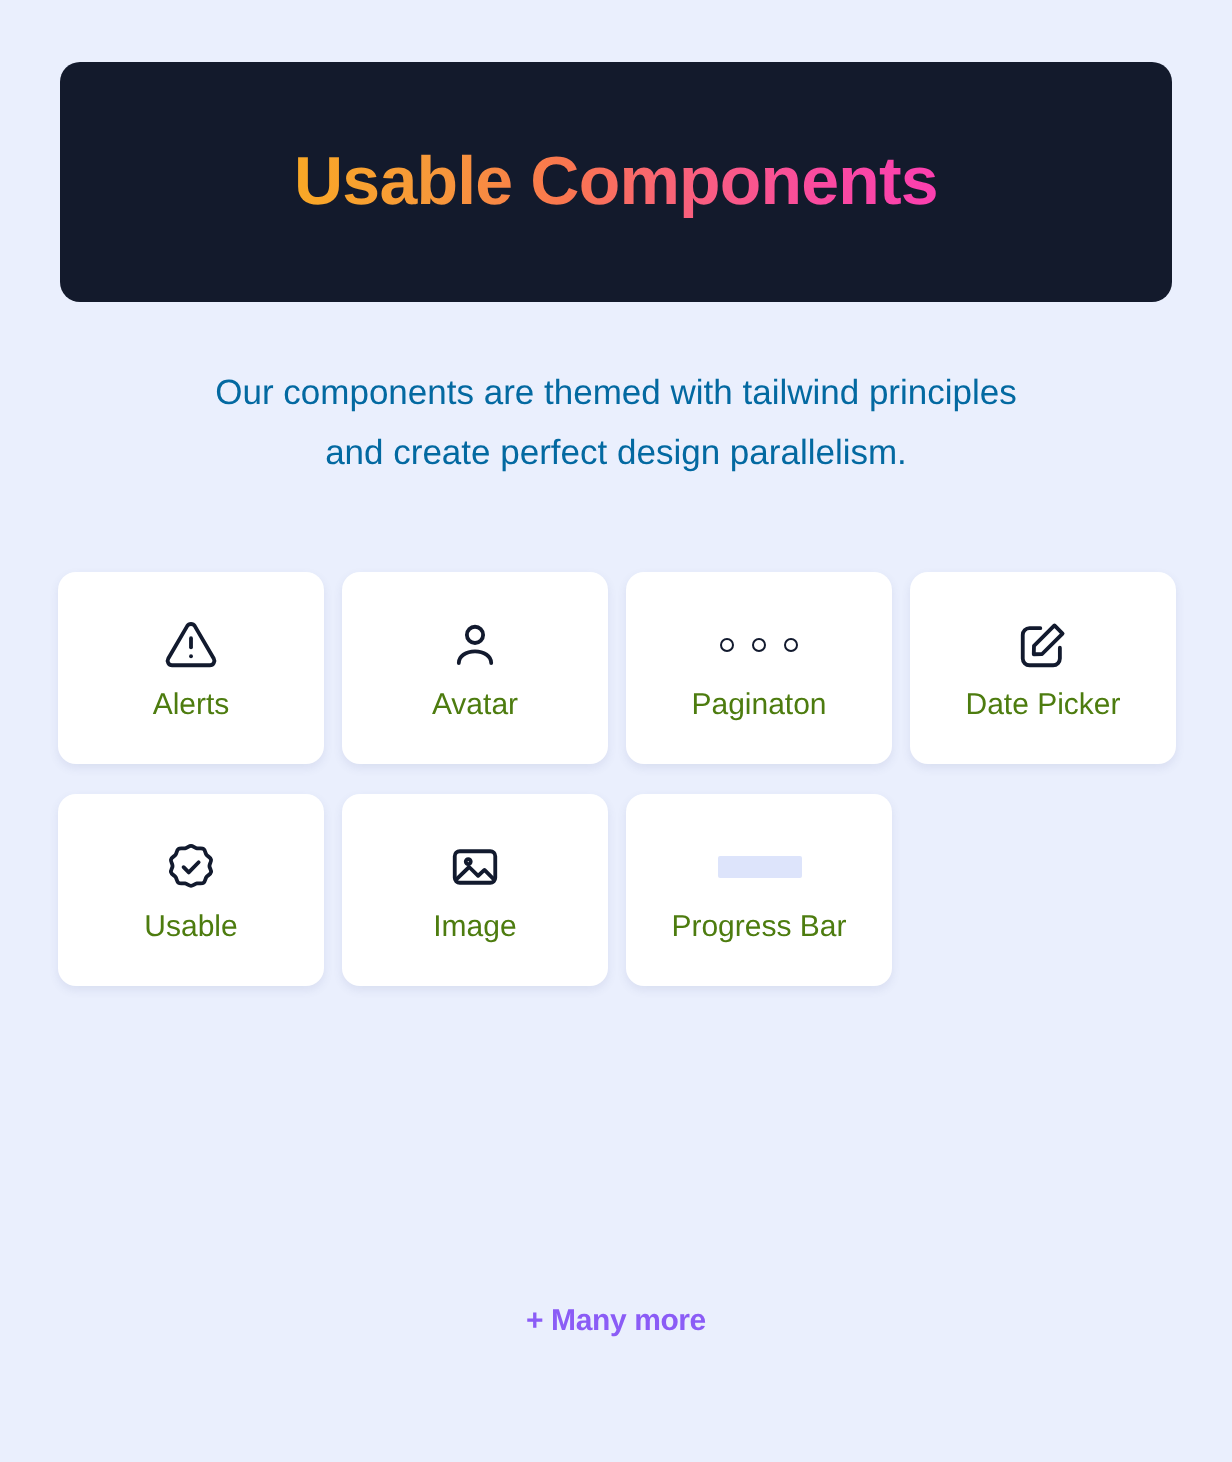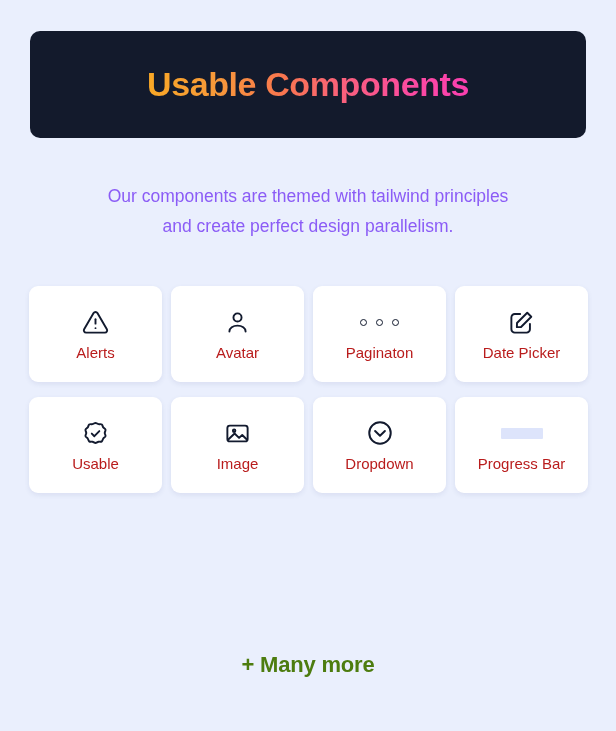--- a/index.html
+++ b/index.html
@@ -19,21 +19,21 @@
     height: 731px;
     box-sizing: border-box;
   }
 
   
   .hero {
     position: absolute;
     left: 30px;
     top: 31px;
     width: 556px;
-    height: 107px;
+    height: 120px;
     background: #131a2c;
     border-radius: 10px;
     display: flex;
     align-items: center;
     justify-content: center;
   }
   .hero-title {
     font-size: 34px;
     font-weight: bold;
     letter-spacing: -0.4px;
@@ -45,21 +45,21 @@
     white-space: nowrap;
   }
 
   
   .subtitle {
     position: absolute;
     left: 50px;
     top: 181px;
     width: 516px;
     text-align: center;
-    color: #8b5cf6;
+    color: #0369a1;
     font-size: 17.5px;
     line-height: 30px;
     font-weight: 400;
   }
   .subtitle .line {
     display: block;
   }
 
   
   .grid {
@@ -89,21 +89,21 @@
     display: flex;
     align-items: center;
     justify-content: center;
     color: #121a2e;
   }
   .card-icon svg {
     display: block;
   }
   .card-label {
     font-size: 15px;
-    color: #b91c1c;
+    color: #4d7c0f;
     line-height: 1;
     white-space: nowrap;
   }
 
   
   .pbar {
     width: 42px;
     height: 11px;
     background: #dde4fb;
     border-radius: 1px;
@@ -130,23 +130,23 @@
     box-sizing: content-box;
   }
 
   
   .footer {
     position: absolute;
     left: 0;
     top: 652px;
     width: 616px;
     text-align: center;
-    font-size: 22px;
+    font-size: 15px;
     font-weight: bold;
-    color: #4d7c0f;
+    color: #8b5cf6;
     letter-spacing: -0.2px;
   }
 </style>
 </head>
 <body>
 
 <div class="page">
 
   <div class="hero">
     <div class="hero-title">Usable Components</div>
@@ -219,29 +219,20 @@
         <svg width="27" height="27" viewBox="0 0 24 24" fill="none" stroke="currentColor" stroke-width="1.7" stroke-linecap="round" stroke-linejoin="round">
           <rect x="3" y="5" width="18" height="14" rx="2.2"></rect>
           <circle cx="9" cy="9.6" r="1.1"></circle>
           <path d="M3.6 17.6 9.4 12l4 3.9 2.8-2.6 4.3 4.3"></path>
         </svg>
       </span>
       <span class="card-label">Image</span>
     </div>
 
 
-    <div class="card">
-      <span class="card-icon">
-        <svg width="28" height="28" viewBox="0 0 24 24" fill="none" stroke="currentColor" stroke-width="1.7" stroke-linecap="round" stroke-linejoin="round">
-          <circle cx="12" cy="12" r="9.2"></circle>
-          <polyline points="7.8,10.3 12,14.4 16.2,10.3"></polyline>
-        </svg>
-      </span>
-      <span class="card-label">Dropdown</span>
-    </div>
 
     <div class="card">
       <span class="card-icon">
         <span class="pbar">
           <span class="pbar-fill" style="width: 70%;"></span>
         </span>
       </span>
       <span class="card-label">Progress Bar</span>
     </div>
 

